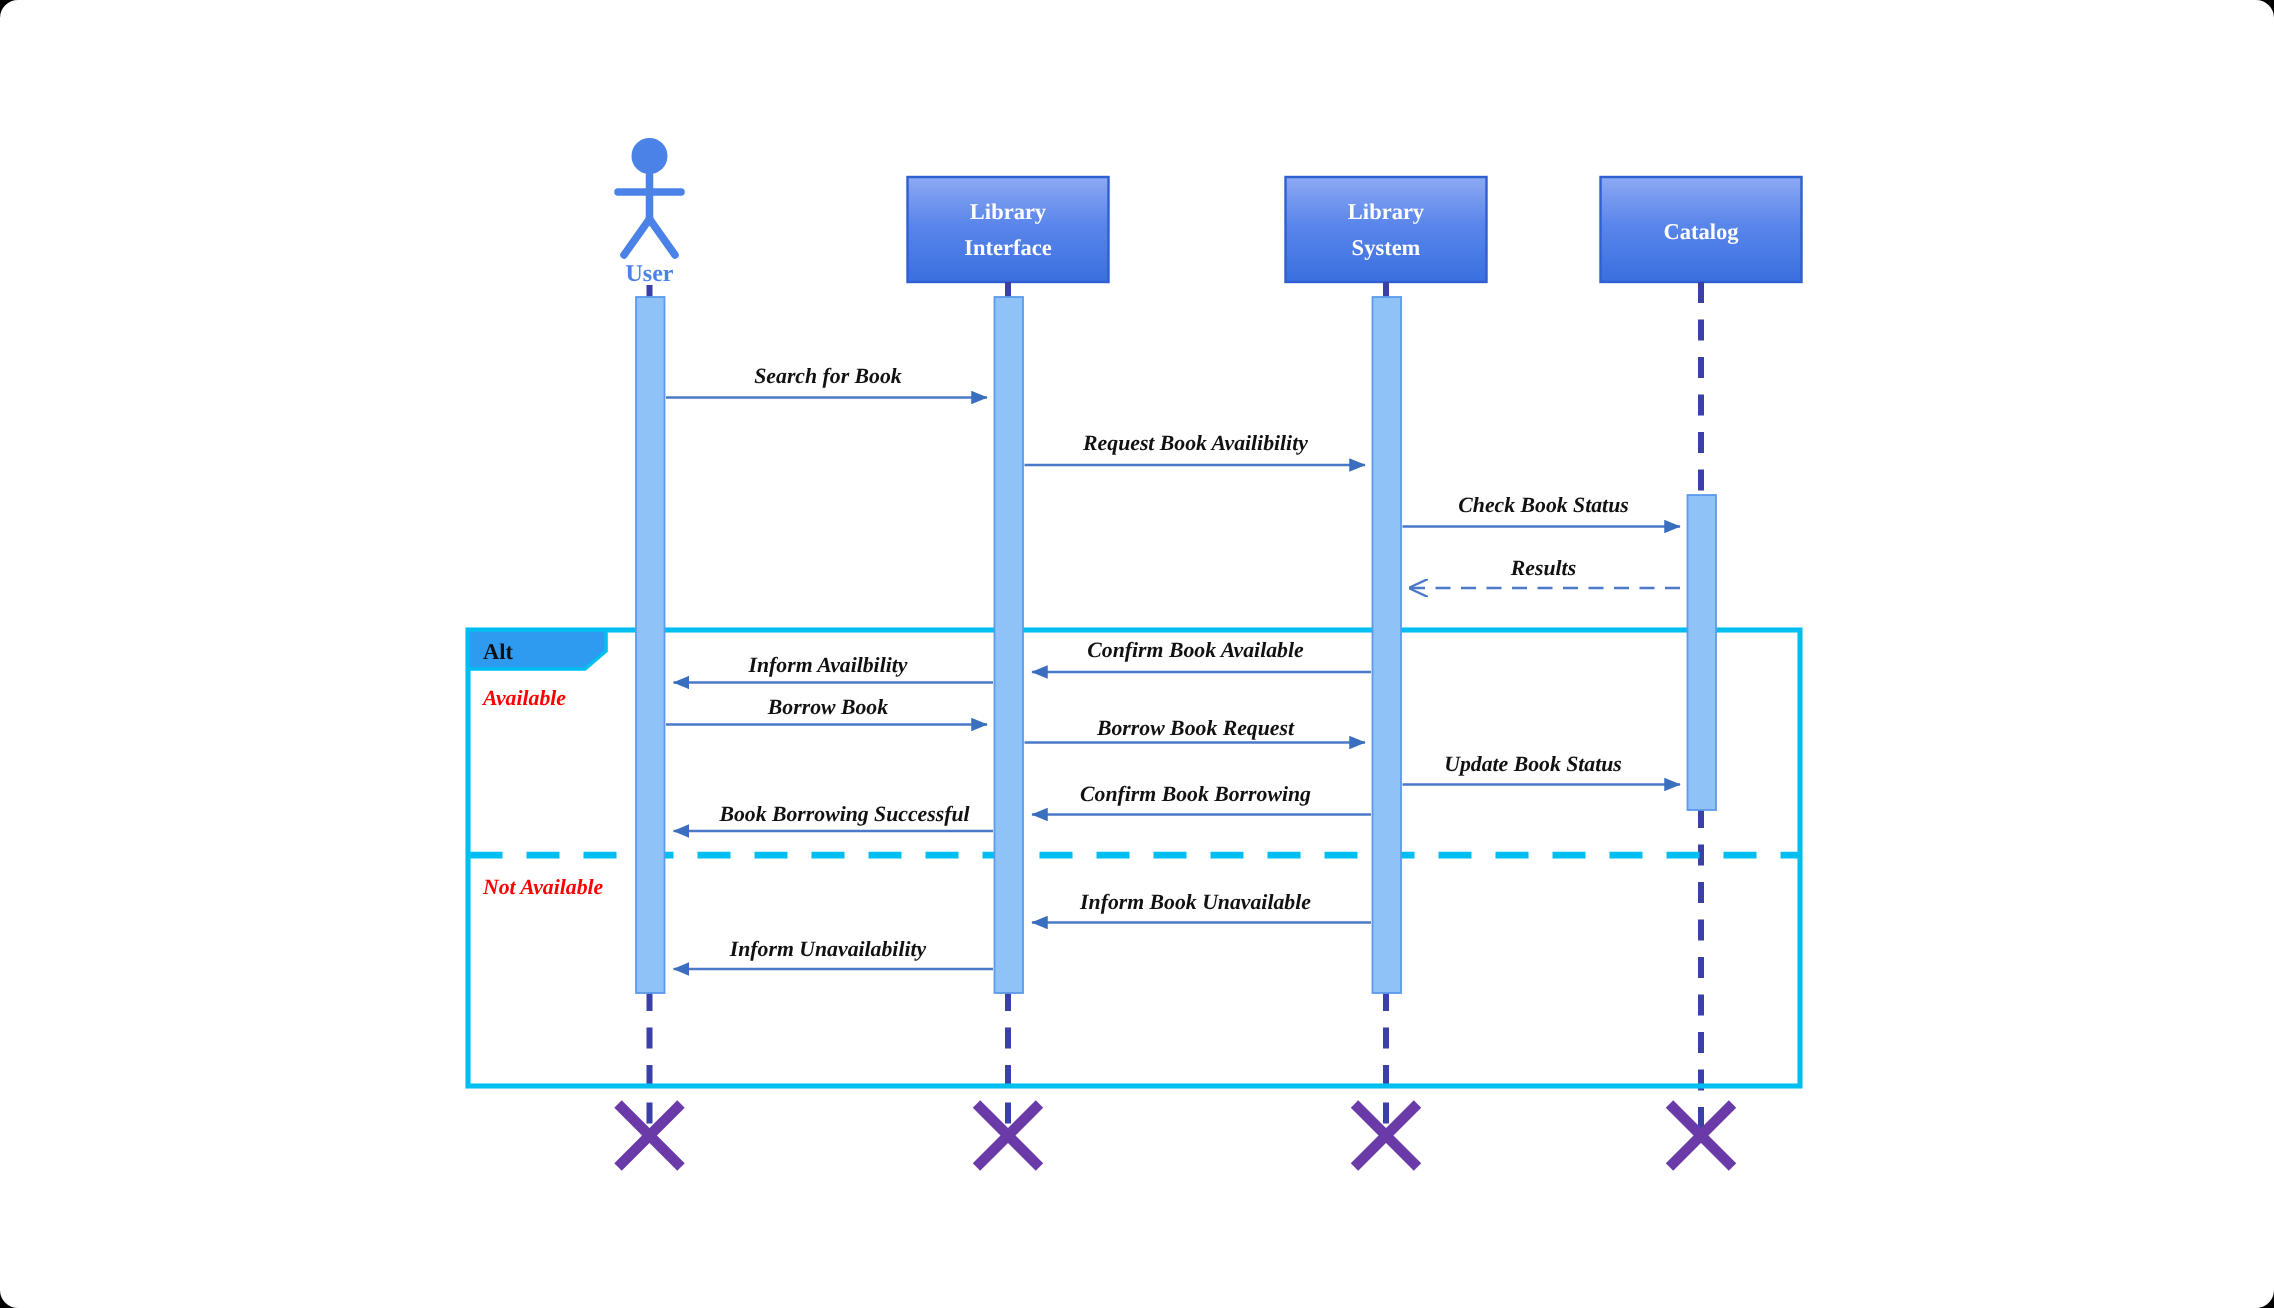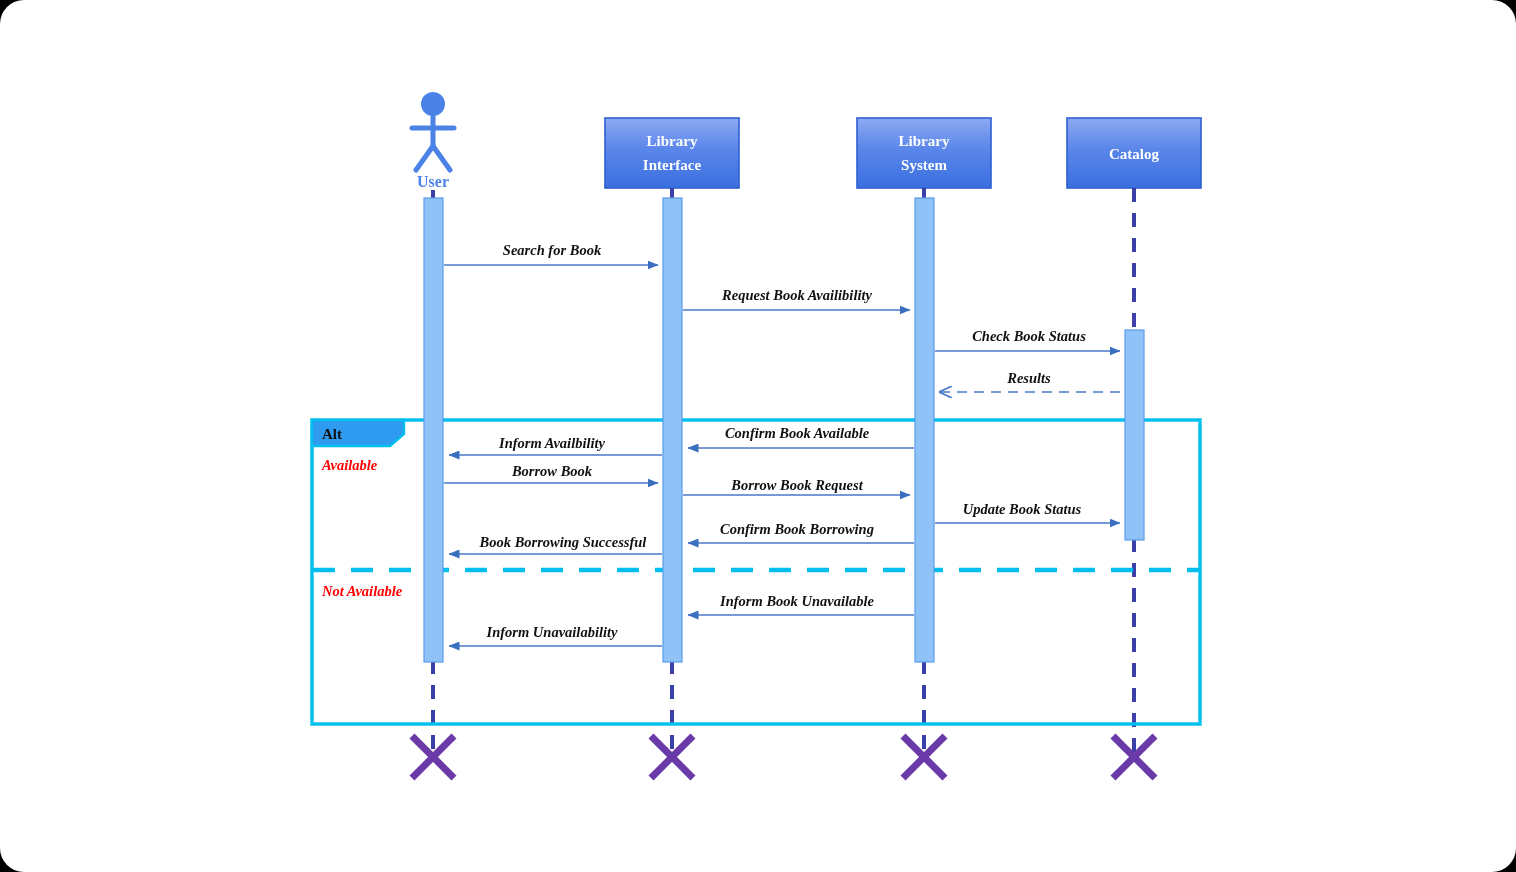--- a/index.html
+++ b/index.html
@@ -1,19 +1,19 @@
 <!DOCTYPE html>
 <html><head>
 <meta charset="utf-8">
 <style>
   html,body{margin:0;padding:0;background:#000;}
   body{width:1516px;height:872px;overflow:hidden;font-family:"Liberation Serif",serif;}
   #canvas{
     position:absolute;left:0;top:0;width:1516px;height:872px;
-    background:#ffffff;border-radius:24px;overflow:hidden;text-align:right;
+    background:#ffffff;border-radius:12px;overflow:hidden;text-align:right;
   }
   svg#diagram{position:absolute;left:0;top:0;width:1516px;height:872px;display:block;}
   .hdr-label{
     font-family:"Liberation Serif",serif;font-weight:bold;font-size:15px;
     fill:#ffffff;text-anchor:middle;
   }
   .actor-label{
     font-family:"Liberation Serif",serif;font-weight:bold;font-size:16px;
     fill:#4a82e8;text-anchor:middle;
   }

